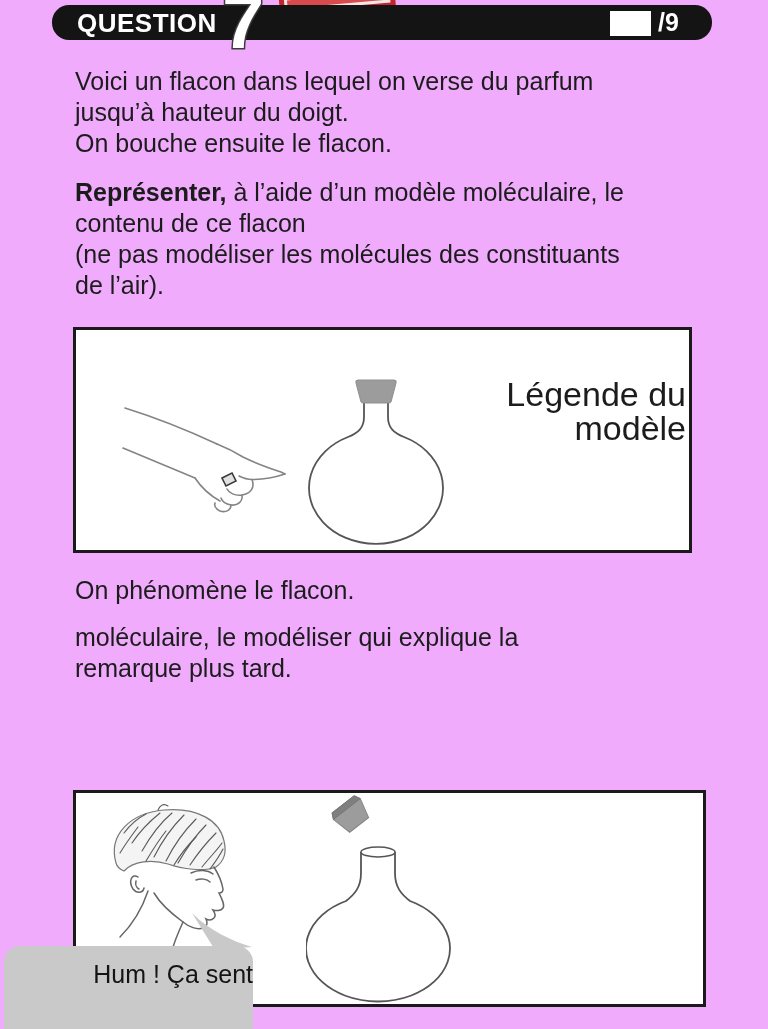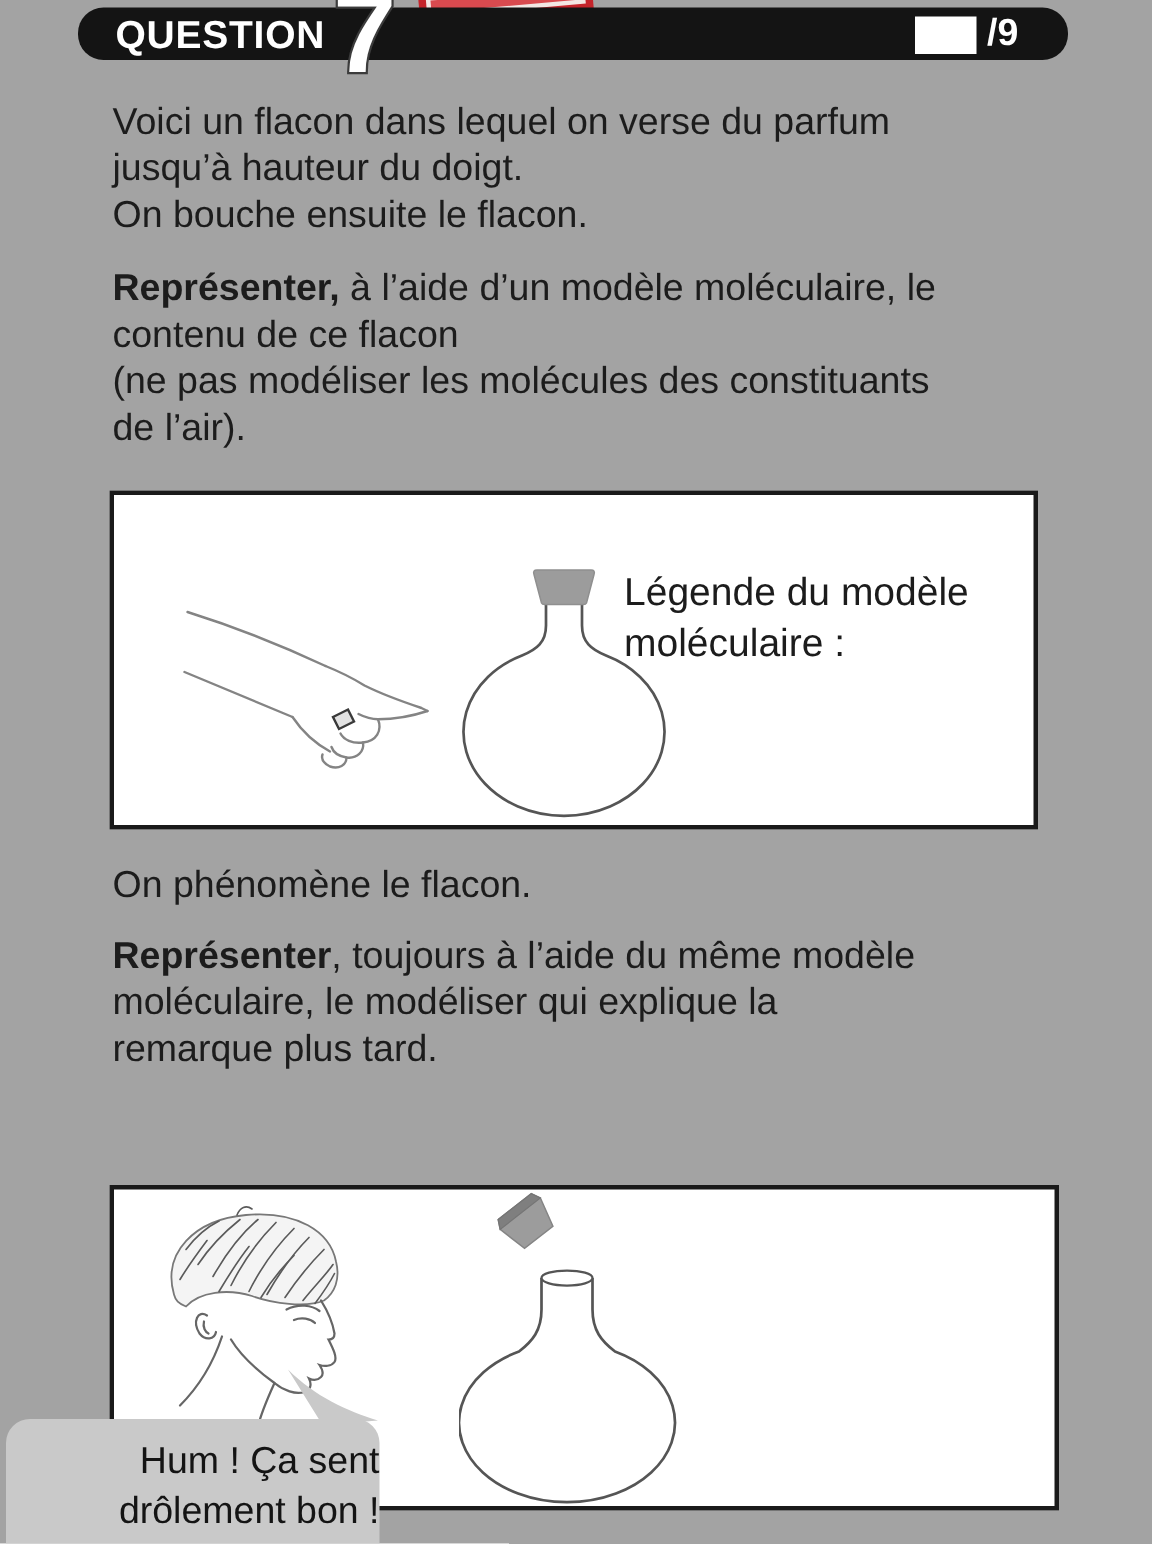--- a/index.html
+++ b/index.html
@@ -1,16 +1,16 @@
 <!DOCTYPE html>
 <html><head>
 <meta charset="utf-8">
 <style>
   html,body{margin:0;padding:0;background:#fff;}
-  .page{position:relative;width:768px;height:1029px;background:#a3a3a3;overflow:hidden;
+  .page{position:relative;width:768px;height:1029px;background:#f0abfc;overflow:hidden;
         font-family:"Liberation Sans",sans-serif;color:#1c1c1c;}
   .abs{position:absolute;}
 
   
   .ribbon{position:absolute;left:276px;top:0;width:124px;height:18px;z-index:1;overflow:hidden;}
   .banner{position:absolute;left:52px;top:5px;width:660px;height:35px;background:#141414;
           border-radius:17px;z-index:2;}
   .q-label{position:absolute;left:25px;top:3px;font-size:26px;font-weight:bold;color:#ffffff;
            letter-spacing:0.5px;}
   .score-box{position:absolute;left:558px;top:6px;width:41px;height:25px;background:#ffffff;}
@@ -19,22 +19,22 @@
 
   
   .tblock{position:absolute;left:75px;}
   .line{font-size:25px;line-height:31px;white-space:nowrap;}
   .lead{font-weight:bold;}
 
   
   .frame{position:absolute;border:3px solid #1a1a1a;background:#ffffff;box-sizing:border-box;}
   .frame1{left:73px;top:327px;width:619px;height:226px;}
   .frame2{left:73px;top:790px;width:633px;height:217px;}
-  .legend{position:absolute;left:340px;top:47px;width:270px;text-align:left;
-          font-size:26px;line-height:34px;}
+  .legend{position:absolute;left:340px;top:47px;width:270px;text-align:right;
+          font-size:34px;line-height:34px;}
 
   
   .bubble-tail{position:absolute;left:180px;top:905px;width:90px;height:46px;z-index:4;}
   .bubble{position:absolute;left:4px;top:946px;width:249px;height:110px;background:#c9c9c9;
           border-radius:16px;z-index:5;}
   .bubble-text{position:absolute;left:0;top:12px;width:249px;text-align:right;
                font-size:25px;line-height:33px;color:#141414;}
 
   svg{display:block;}
 </style>
@@ -90,30 +90,28 @@
       <path d="M101 76 L111 71 L115 79 L105 84 Z" fill="#e2e2e2" stroke="#3a3a3a" stroke-width="1.6"></path>
     </svg>
 
     <svg class="abs" style="left:225px;top:40px;" width="170" height="180" viewBox="0 0 170 180">
       <path d="M63 24 L63 47 C63 58 57 63 47 67 A67 56 0 1 0 103 67 C93 63 87 58 87 47 L87 24" fill="#ffffff" stroke="#555555" stroke-width="1.8"></path>
       <path d="M57 10 Q54 10 55 13 L60 32 Q60.5 33 62 33 L88 33 Q89.5 33 90 32 L95 13 Q96 10 93 10 Z" fill="#9c9c9c" stroke="#8f8f8f" stroke-width="1"></path>
     </svg>
 
     <div class="legend">
       <div>Légende du modèle</div>
-      <div>moléculaire :</div>
     </div>
   </div>
 
   <div class="tblock" style="top:575px;">
     <div class="line">On phénomène le flacon.</div>
   </div>
 
   <div class="tblock" style="top:622px;">
-    <div class="line"><span class="lead">Représenter</span><span>, toujours à l’aide du même modèle</span></div>
     <div class="line">moléculaire, le modéliser qui explique la</div>
     <div class="line">remarque plus tard.</div>
   </div>
 
   <div class="frame frame2">
 
     <svg class="abs" style="left:10px;top:8px;" width="165" height="160" viewBox="0 0 165 160">
       <path d="M30 62 C22 34 44 12 78 9 C112 6 134 20 138 40 C141 52 137 61 130 66 C118 71 96 68 82 63 C66 58 47 60 38 70 C33 68 31 66 30 62 Z" fill="#f4f4f4" stroke="#787878" stroke-width="1.2"></path>
       <g fill="none" stroke="#5a5a5a" stroke-width="1.1" stroke-linecap="round">
         <path d="M38 32 C44 24 52 17 60 13"></path>
@@ -150,17 +148,16 @@
       </g>
     </svg>
   </div>
 
   <svg class="bubble-tail" viewBox="0 0 90 46">
     <path d="M12 8 C30 26 52 36 72 42 L35 45 Z" fill="#c9c9c9"></path>
   </svg>
   <div class="bubble">
     <div class="bubble-text">
       <div>Hum ! Ça sent</div>
-      <div>drôlement bon !</div>
     </div>
   </div>
 
 </div>
 
 </body></html>

